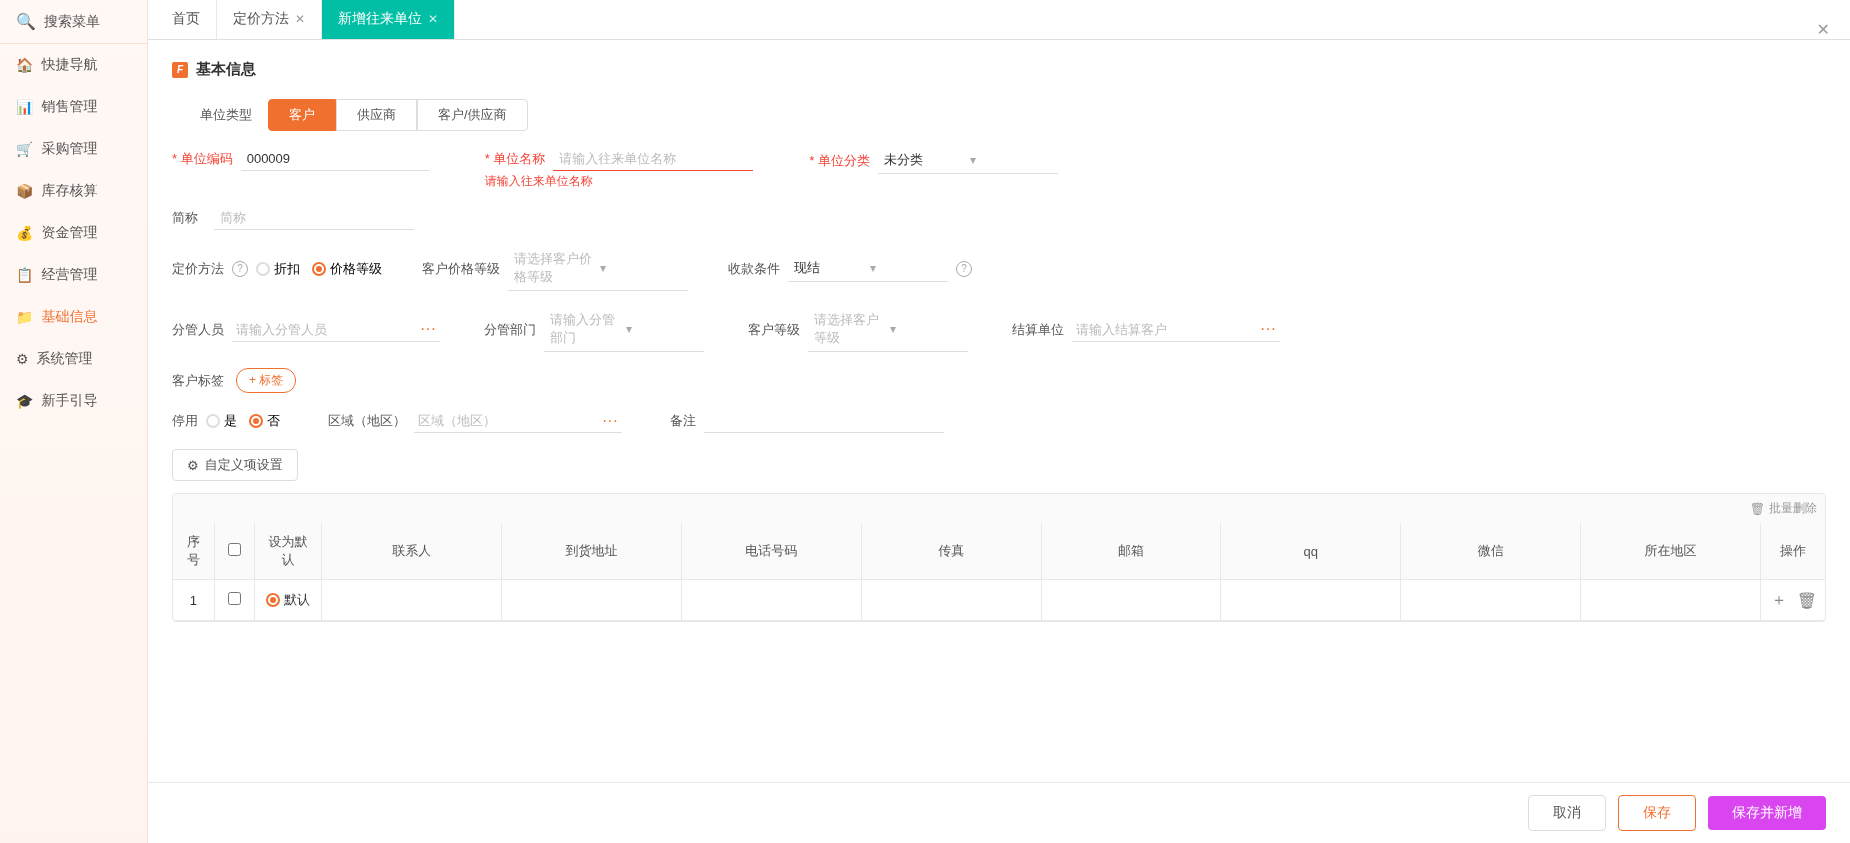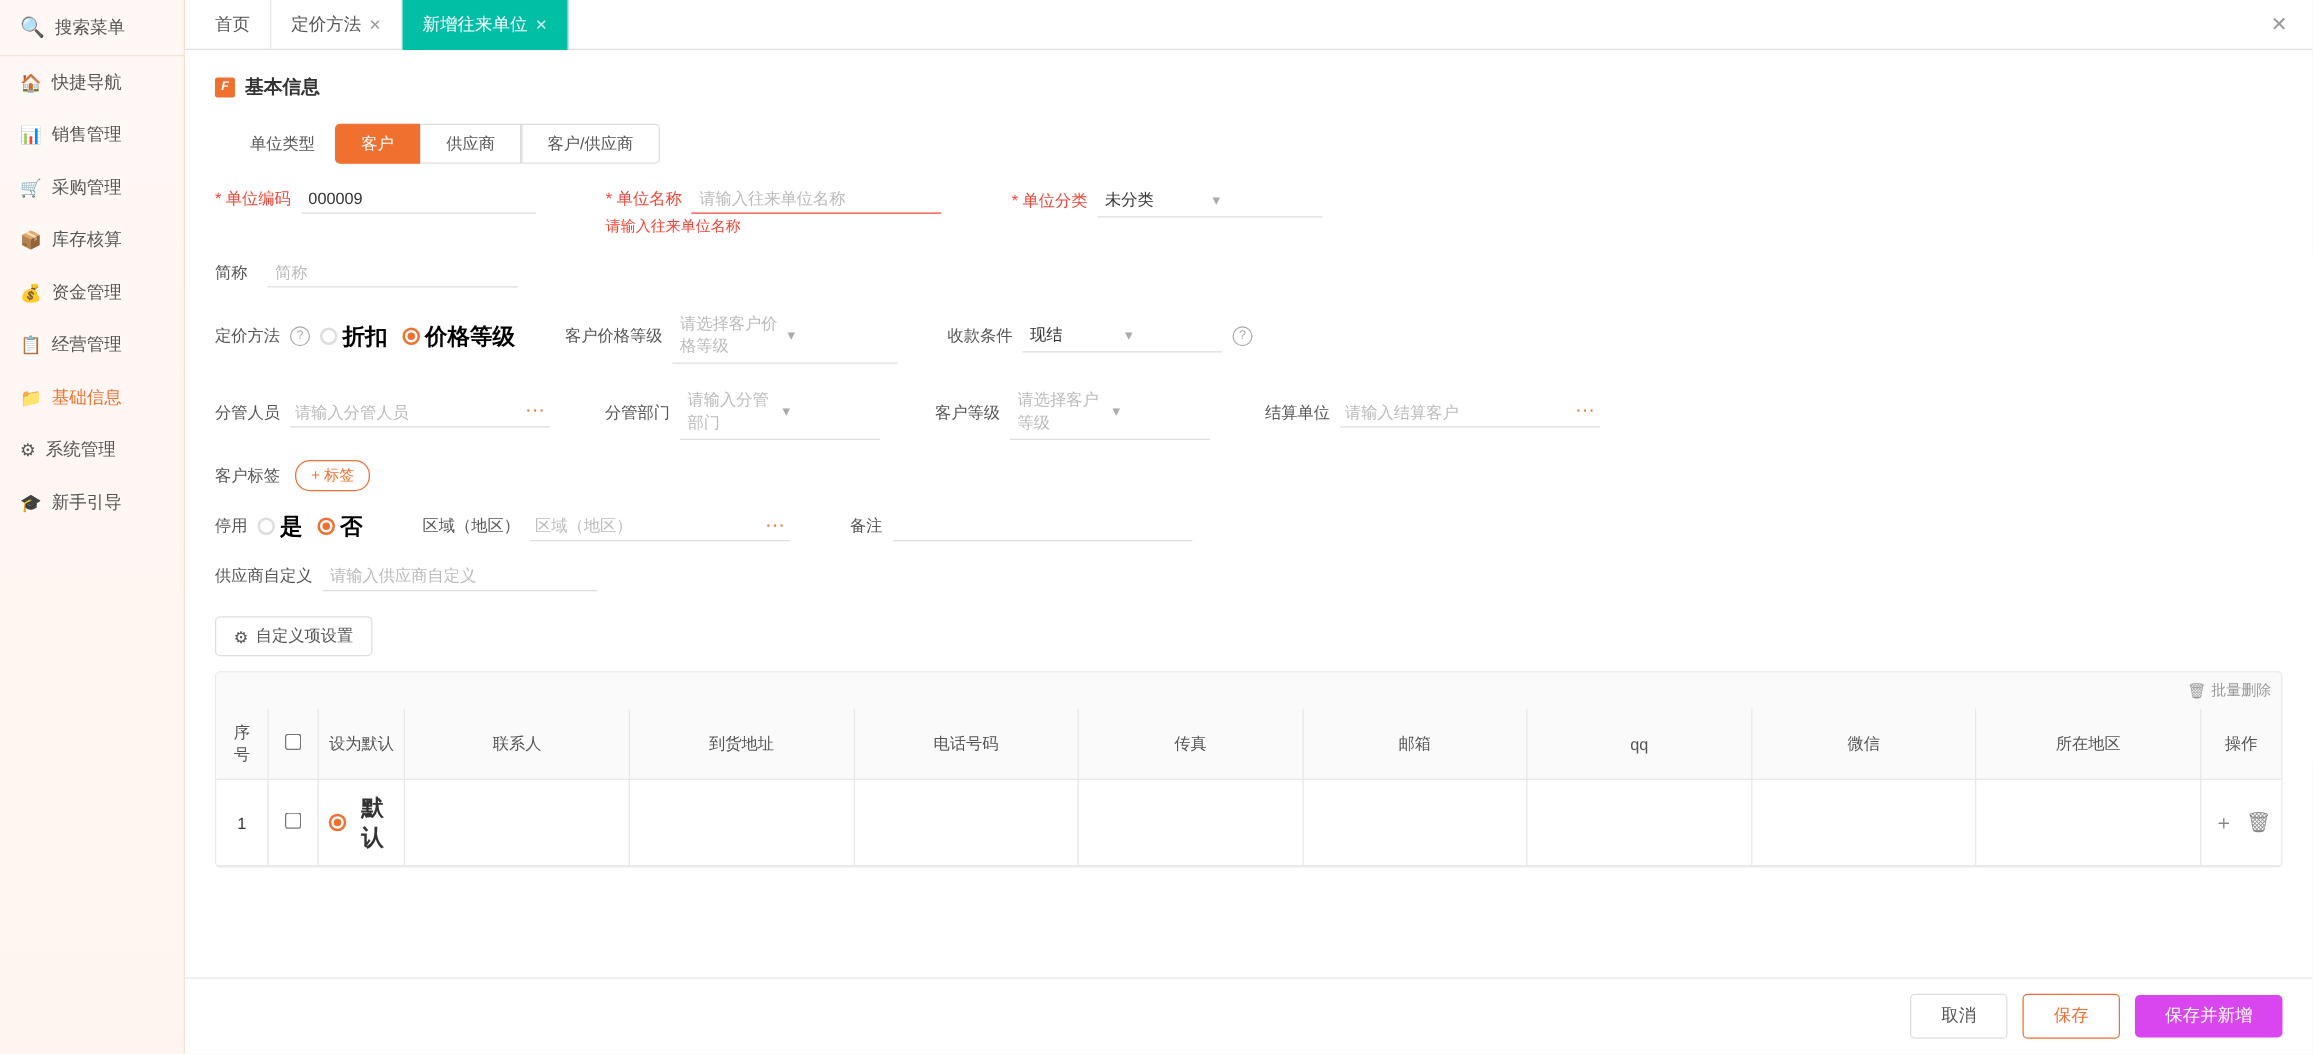--- a/index.html
+++ b/index.html
@@ -40,21 +40,21 @@
     .main {
       flex: 1;
       display: flex;
       flex-direction: column;
       overflow: hidden;
     }
 
     
     .tabs {
       display: flex;
-      align-items: center;
+      align-items: flex-end;
       background: #fff;
       border-bottom: 1px solid #e0e0e0;
       height: 40px;
       padding: 0 8px;
     }
     .tab {
       display: flex;
       align-items: center;
       padding: 0 16px;
       height: 40px;
@@ -174,23 +174,22 @@
 
     .radio-group {
       display: flex;
       align-items: center;
       gap: 12px;
     }
     .radio-item {
       display: flex;
       align-items: center;
       gap: 4px;
-      font-size: 18px;
-      cursor: pointer;
-      font-weight: bold;
+      font-size: 13px;
+      cursor: pointer;
     }
     .radio-dot {
       width: 14px;
       height: 14px;
       border-radius: 50%;
       border: 2px solid #ddd;
       display: flex;
       align-items: center;
       justify-content: center;
     }
@@ -591,24 +590,20 @@
           <span class="more-btn">···</span>
         </div>
       </div>
       <div class="field-group">
         <span class="field-label">备注</span>
         <input class="form-input" type="text" style="min-width: 240px;">
       </div>
     </div>
 
     
-    <div style="display:flex; align-items:center; gap:8px; margin-bottom:20px;">
-      <span class="field-label">供应商自定义</span>
-      <input class="form-input" type="text" style="min-width: 220px;" placeholder="请输入供应商自定义">
-    </div>
 
     
     <button class="custom-btn">
       <span>⚙</span>
       <span>自定义项设置</span>
     </button>
 
     
     <div class="table-section">
       <div class="table-header">

